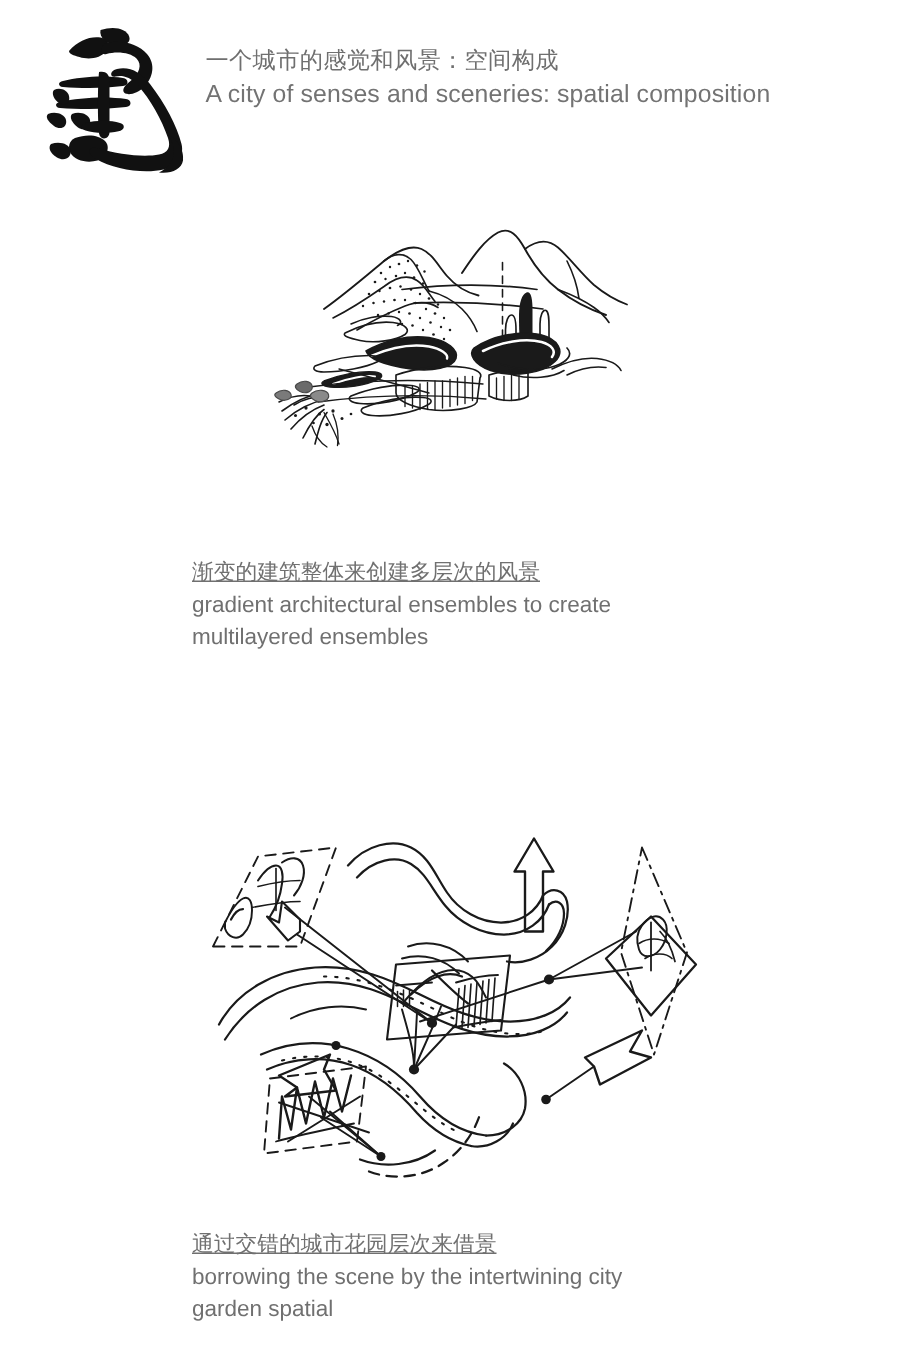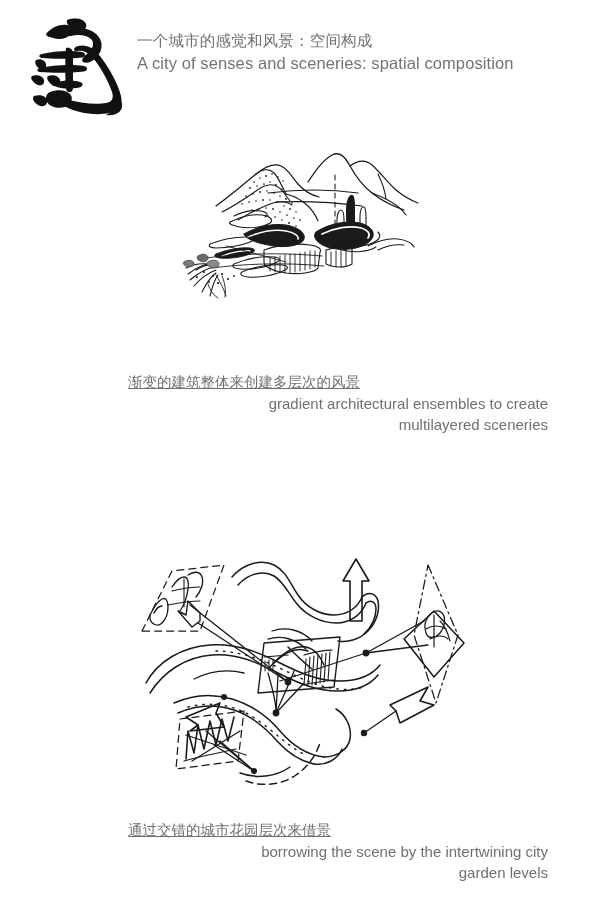--- a/index.html
+++ b/index.html
@@ -43,21 +43,21 @@
   #fig-flow{left:128px;top:535px;width:350px;height:260px;}
 
   
   .caption{
     position:absolute;left:128px;width:420px;color:#6d6d6d;
   }
   #caption-1{top:372px;}
   #caption-2{top:820px;}
   .cap-cn{font-size:14.5px;line-height:21px;white-space:nowrap;color:#707070;text-decoration:underline;}
   .cap-en{font-size:15px;line-height:21px;color:#707070;}
-  .cap-en span{display:block;white-space:nowrap;text-align:right;}
+  .cap-en span{display:block;white-space:nowrap;}
 </style>
 </head>
 <body>
 
 <div class="page">
 
   <div class="header">
 
     <div class="logo-mark">
       <svg viewBox="0 0 112 110" xmlns="http://www.w3.org/2000/svg" aria-hidden="true">
@@ -238,21 +238,21 @@
         <path d="M40 130 C43 137, 44 144, 43 151" stroke-width="0.9"></path>
         <path d="M26 138 C28 144, 31 149, 36 152" stroke-width="0.9"></path>
       </g>
     </svg>
   </div>
 
   <div class="caption" id="caption-1">
     <div class="cap-cn">渐变的建筑整体来创建多层次的风景</div>
     <div class="cap-en">
       <span>gradient architectural ensembles to create</span>
-      <span>multilayered sceneries</span>
+      <span>multilayered ensembles</span>
     </div>
   </div>
 
   <div class="figure" id="fig-flow">
     <svg viewBox="0 0 350 260" xmlns="http://www.w3.org/2000/svg" aria-hidden="true">
       <g fill="none" stroke="#1a1a1a" stroke-width="1.5" stroke-linecap="round" stroke-linejoin="round">
 
         <path d="M104 42 C116 28, 134 24, 146 30 C158 36, 162 48, 170 60 C178 72, 192 80, 206 80 C220 80, 230 72, 234 62"></path>
         <path d="M110 50 C121 38, 136 35, 146 41 C156 47, 160 58, 169 69 C178 80, 193 88, 208 88 C223 88, 234 79, 238 68"></path>
         <path d="M234 62 C240 56, 248 58, 250 66 C252 76, 248 88, 240 96 C232 104, 220 108, 210 106"></path>
@@ -360,17 +360,17 @@
         <path d="M112 196 L64 226" stroke-width="1.3"></path>
         <path d="M86 210 L126 236" stroke-width="1.3"></path>
       </g>
     </svg>
   </div>
 
   <div class="caption" id="caption-2">
     <div class="cap-cn">通过交错的城市花园层次来借景</div>
     <div class="cap-en">
       <span>borrowing the scene by the intertwining city</span>
-      <span>garden levels</span>
+      <span>garden spatial</span>
     </div>
   </div>
 
 </div>
 
 </body></html>

